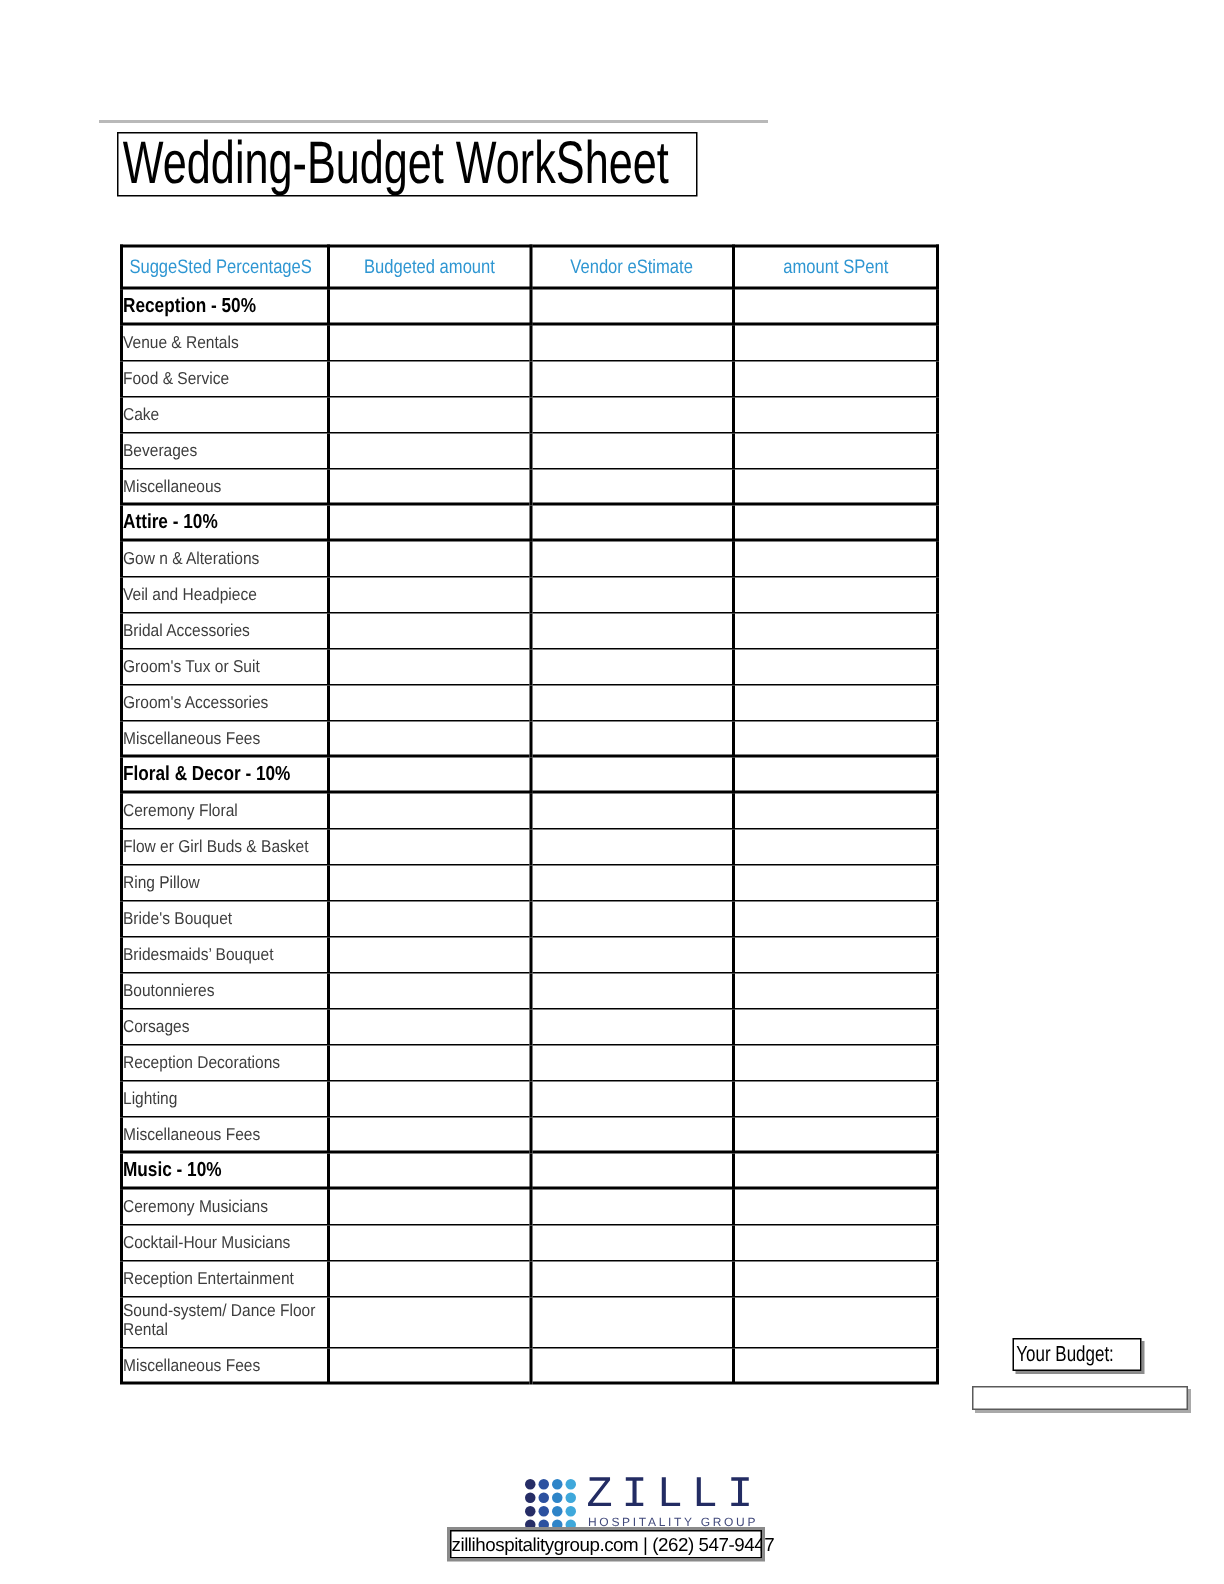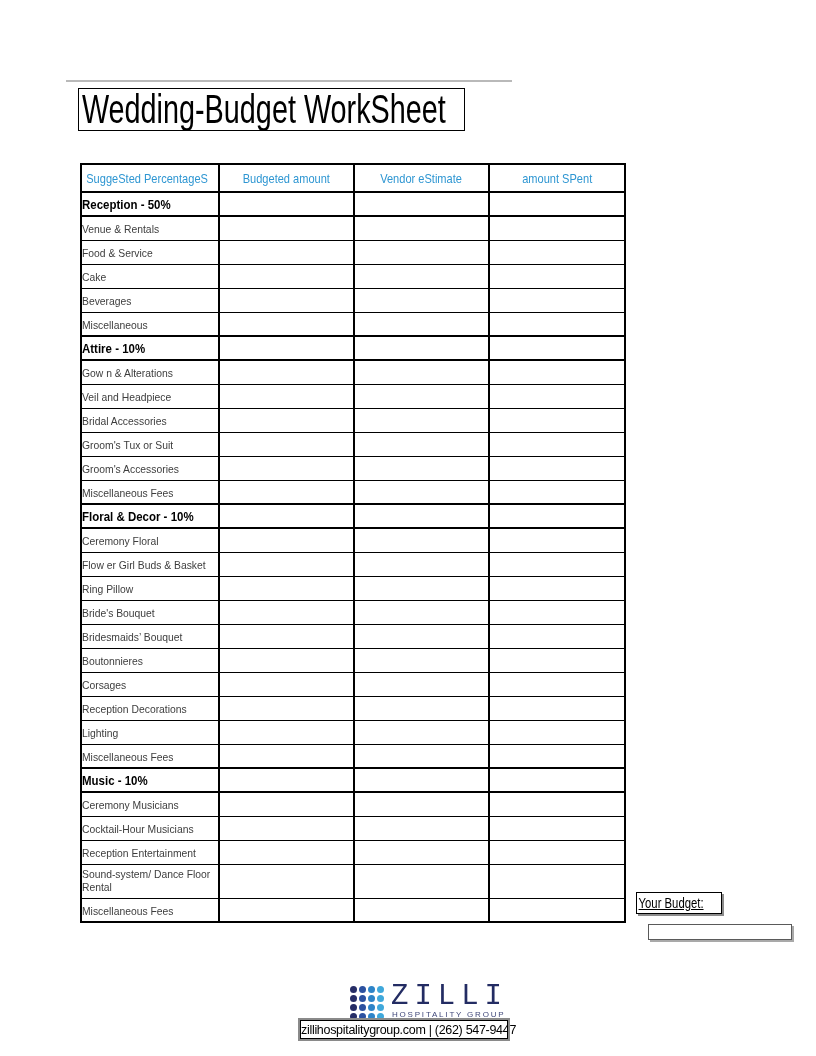--- a/index.html
+++ b/index.html
@@ -44,22 +44,22 @@
     display:inline-block;font-size:11.5px;color:#3d3d3d;line-height:13px;
     transform:scaleX(0.9);transform-origin:0 50%;width:146px;
   }
   .sec{
     display:inline-block;font-size:13.5px;font-weight:700;color:#000;
     transform:scaleX(0.85);transform-origin:0 50%;white-space:nowrap;
   }
 
   
   .your-budget-label{
-    left:636px;top:892px;width:84px;height:20px;border:1px solid #000;
-    box-shadow:2px 2px 0 #8c8c8c;display:flex;align-items:center;background:#fff;text-decoration:underline;
+    left:675px;top:892px;width:84px;height:20px;border:1px solid #000;
+    box-shadow:2px 2px 0 #8c8c8c;display:flex;align-items:center;background:#fff;
   }
   .your-budget-label span{
     display:inline-block;font-size:14.5px;color:#000;white-space:nowrap;
     transform:scaleX(0.78);transform-origin:0 50%;padding-left:2px;
   }
   .your-budget-input{
     left:648px;top:924px;width:142px;height:14px;background:#fff;
     border:1px solid #5a5a5a;box-shadow:2px 2px 0 #a9a9a9;
   }
 

